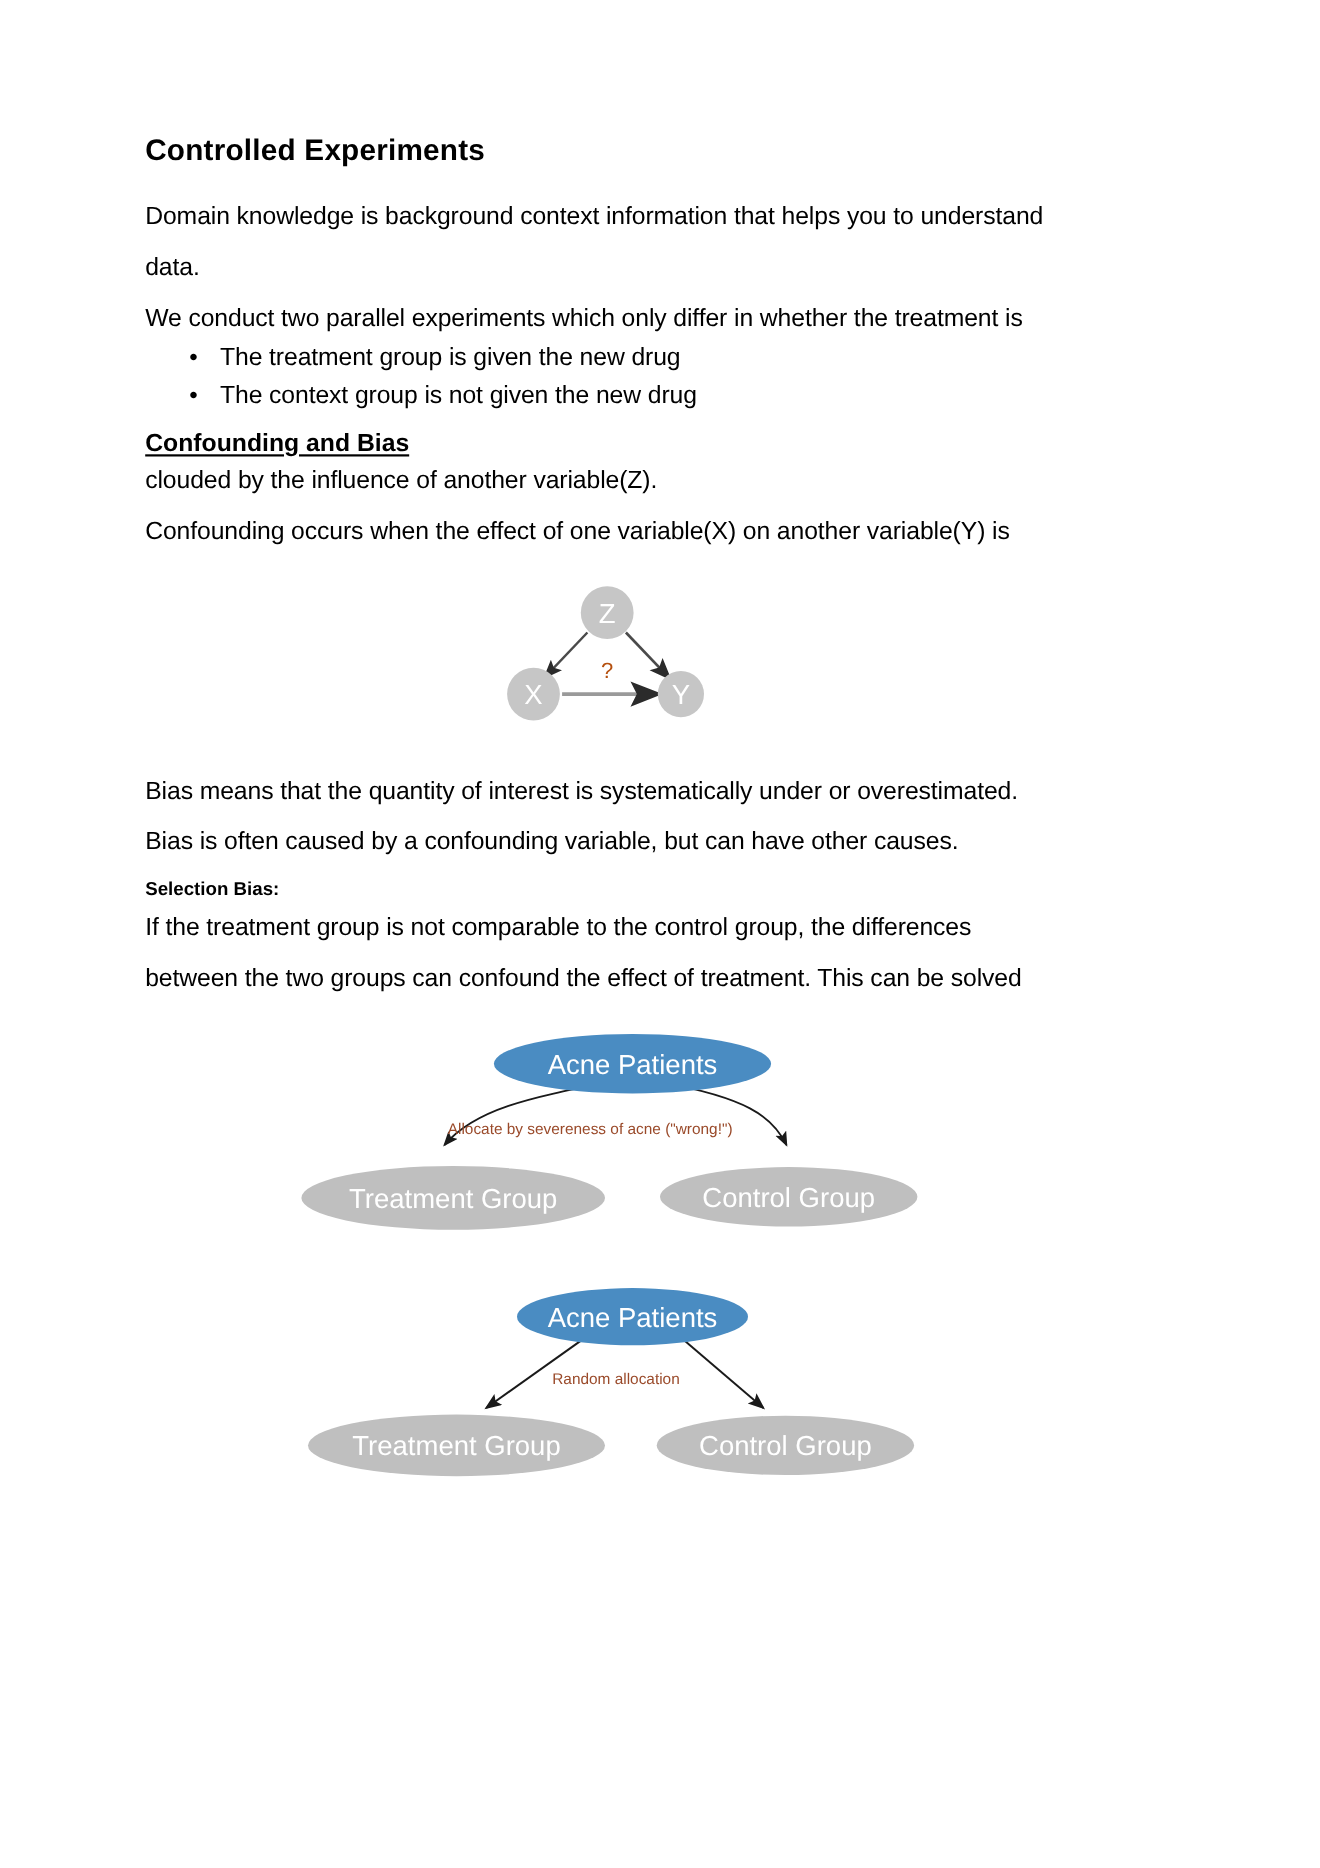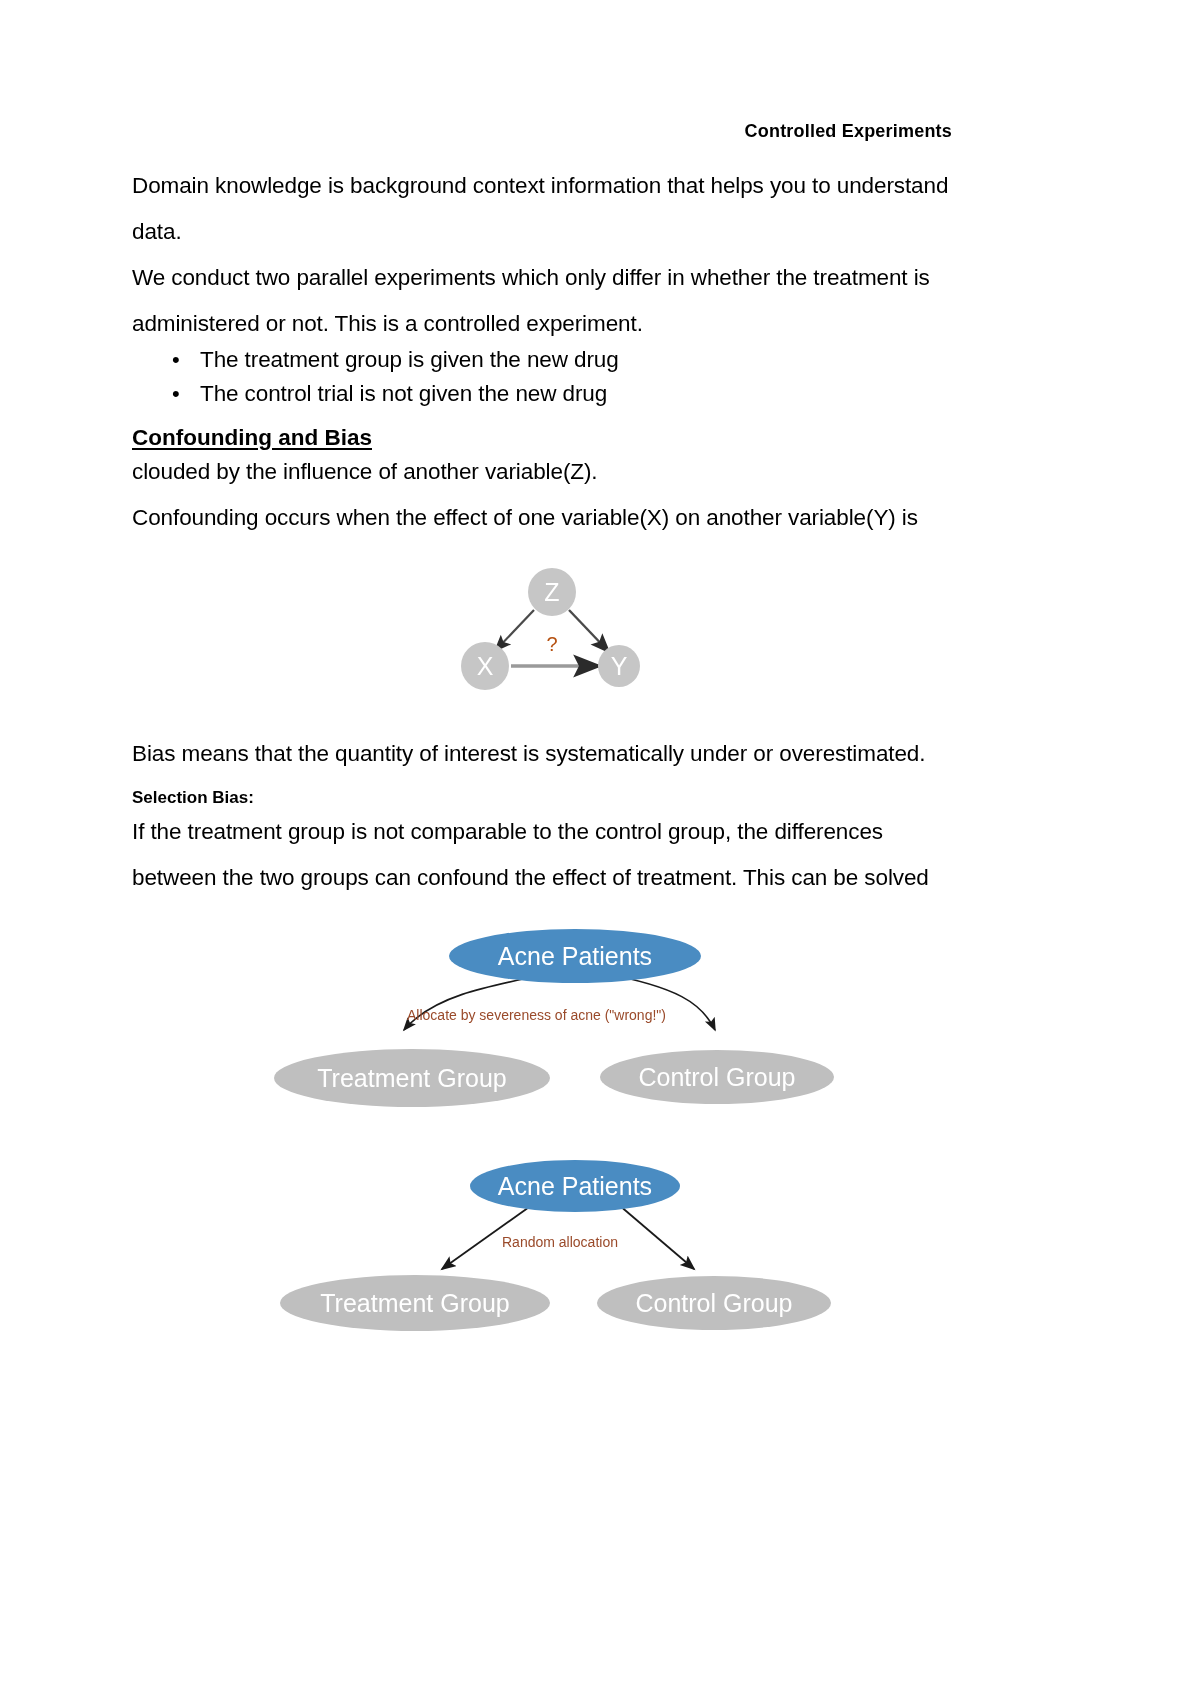--- a/index.html
+++ b/index.html
@@ -22,22 +22,22 @@
     height: 1698px;
     background: #ffffff;
   }
   .content {
     position: absolute;
     left: 132px;
     top: 120px;
     width: 820px;
   }
   .doc-title {
-    text-align: right;
-    font-size: 18px;
+    text-align: left;
+    font-size: 27px;
     font-weight: bold;
     letter-spacing: 0.2px;
     margin: 0 0 26px 0;
     line-height: 1.25;
   }
   .para {
     font-size: 22.5px;
     line-height: 34px;
     margin: 0;
     letter-spacing: -0.1px;
@@ -111,30 +111,29 @@
 <body>
 
 <div class="page">
   <div class="content">
 
     <div class="doc-title">Controlled Experiments</div>
 
     <div class="para">Domain knowledge is background context information that helps you to understand</div>
     <div class="para">data.</div>
     <div class="para">We conduct two parallel experiments which only differ in whether the treatment is</div>
-    <div class="para">administered or not. This is a controlled experiment.</div>
 
     <ul class="bullets">
       <li>
         <span class="dot">•</span>
         <span>The treatment group is given the new drug</span>
       </li>
       <li>
         <span class="dot">•</span>
-        <span>The control trial is not given the new drug</span>
+        <span>The context group is not given the new drug</span>
       </li>
     </ul>
 
     <div class="gap-s"></div>
     <div><span class="h-underline">Confounding and Bias</span></div>
 
     <div class="para">clouded by the influence of another variable(Z).</div>
     <div class="para">Confounding occurs when the effect of one variable(X) on another variable(Y) is</div>
 
     <div class="fig-zxy">
@@ -160,20 +159,21 @@
         <text class="node-label" x="353" y="110" text-anchor="middle">X</text>
         <text class="node-label" x="487" y="110" text-anchor="middle">Y</text>
 
         <text x="420" y="86" text-anchor="middle" font-size="20" fill="#b5500f" font-family="Liberation Sans, sans-serif">?</text>
       </svg>
     </div>
 
     <div class="gap-m"></div>
 
     <div class="para">Bias means that the quantity of interest is systematically under or overestimated.</div>
+    <div class="para">Bias is often caused by a confounding variable, but can have other causes.</div>
 
     <div class="gap-s"></div>
     <div class="h-bold">Selection Bias:</div>
 
     <div class="para">If the treatment group is not comparable to the control group, the differences</div>
     <div class="para">between the two groups can confound the effect of treatment. This can be solved</div>
 
     <div class="gap-l"></div>
 
     <div class="fig-acne">

